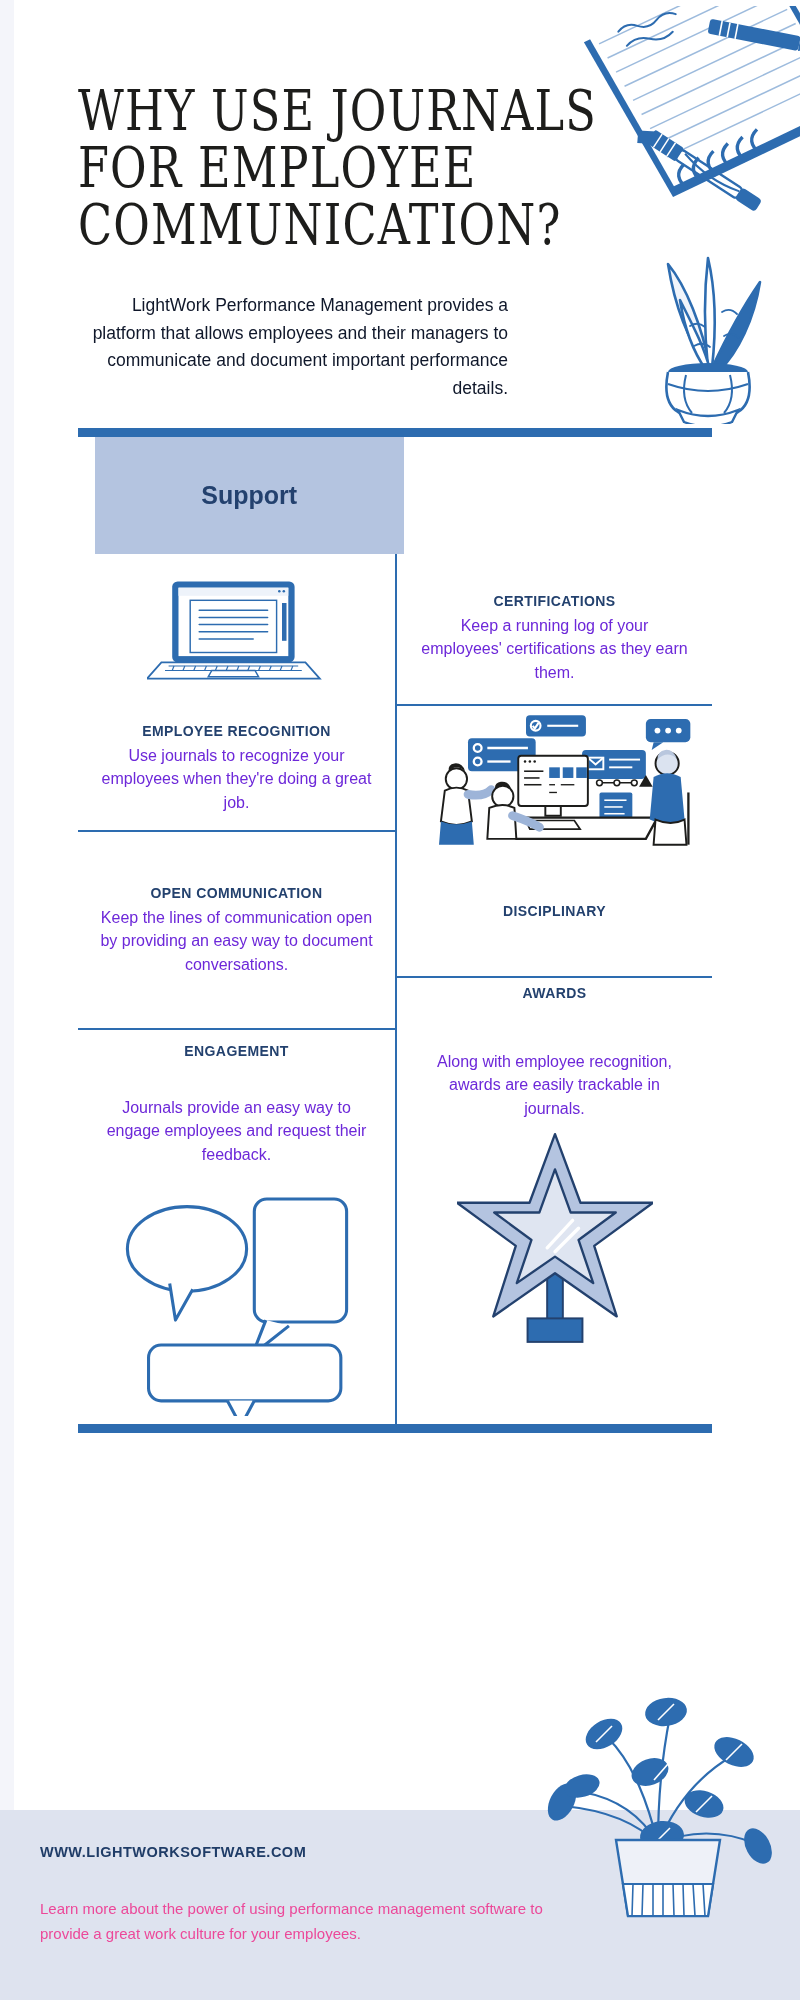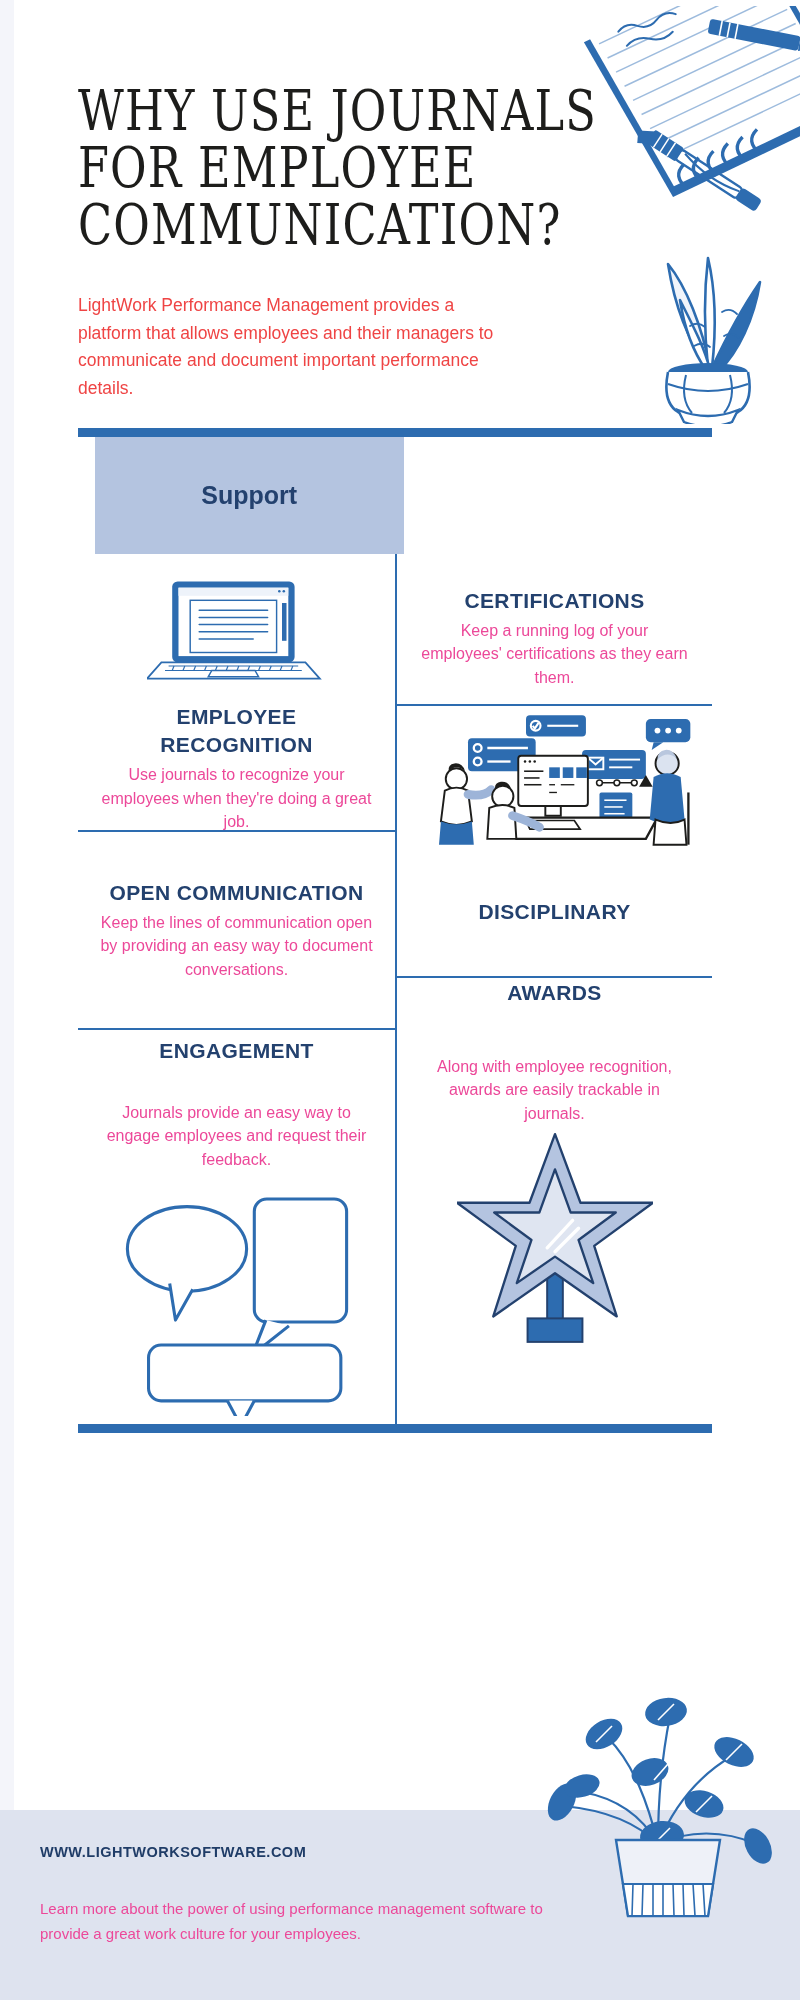--- a/index.html
+++ b/index.html
@@ -51,21 +51,22 @@
     transform: scaleY(1.22) scaleX(0.97);
     transform-origin: left top;
   }
 
   .intro-para {
     position: absolute;
     left: 78px; top: 272px;
     width: 430px;
     font-size: 17.5px;
     line-height: 1.58;
-    color: #ef4444;
+    color: #0f172a;
+    text-align: right;
   }
 
   .plant-art {
     position: absolute;
     right: 18px; top: 222px;
     width: 148px; height: 182px;
   }
 
   
   .grid-wrap {
@@ -111,30 +112,30 @@
     position: relative;
   }
   .col-right { border-left: 2px solid #2d6cb0; }
 
   .cell {
     padding: 0 22px;
     position: relative;
   }
 
   .cell-title {
-    font-size: 21px;
+    font-size: 14px;
     font-weight: bold;
     color: #23416e;
     text-align: center;
     letter-spacing: 0.4px;
     line-height: 1.38;
   }
   .cell-body {
     font-size: 16px;
-    color: #ec4899;
+    color: #6d28d9;
     text-align: center;
     line-height: 1.46;
     margin-top: 3px;
   }
 
   .divider {
     height: 2px;
     background: #2d6cb0;
     width: 100%;
   }

